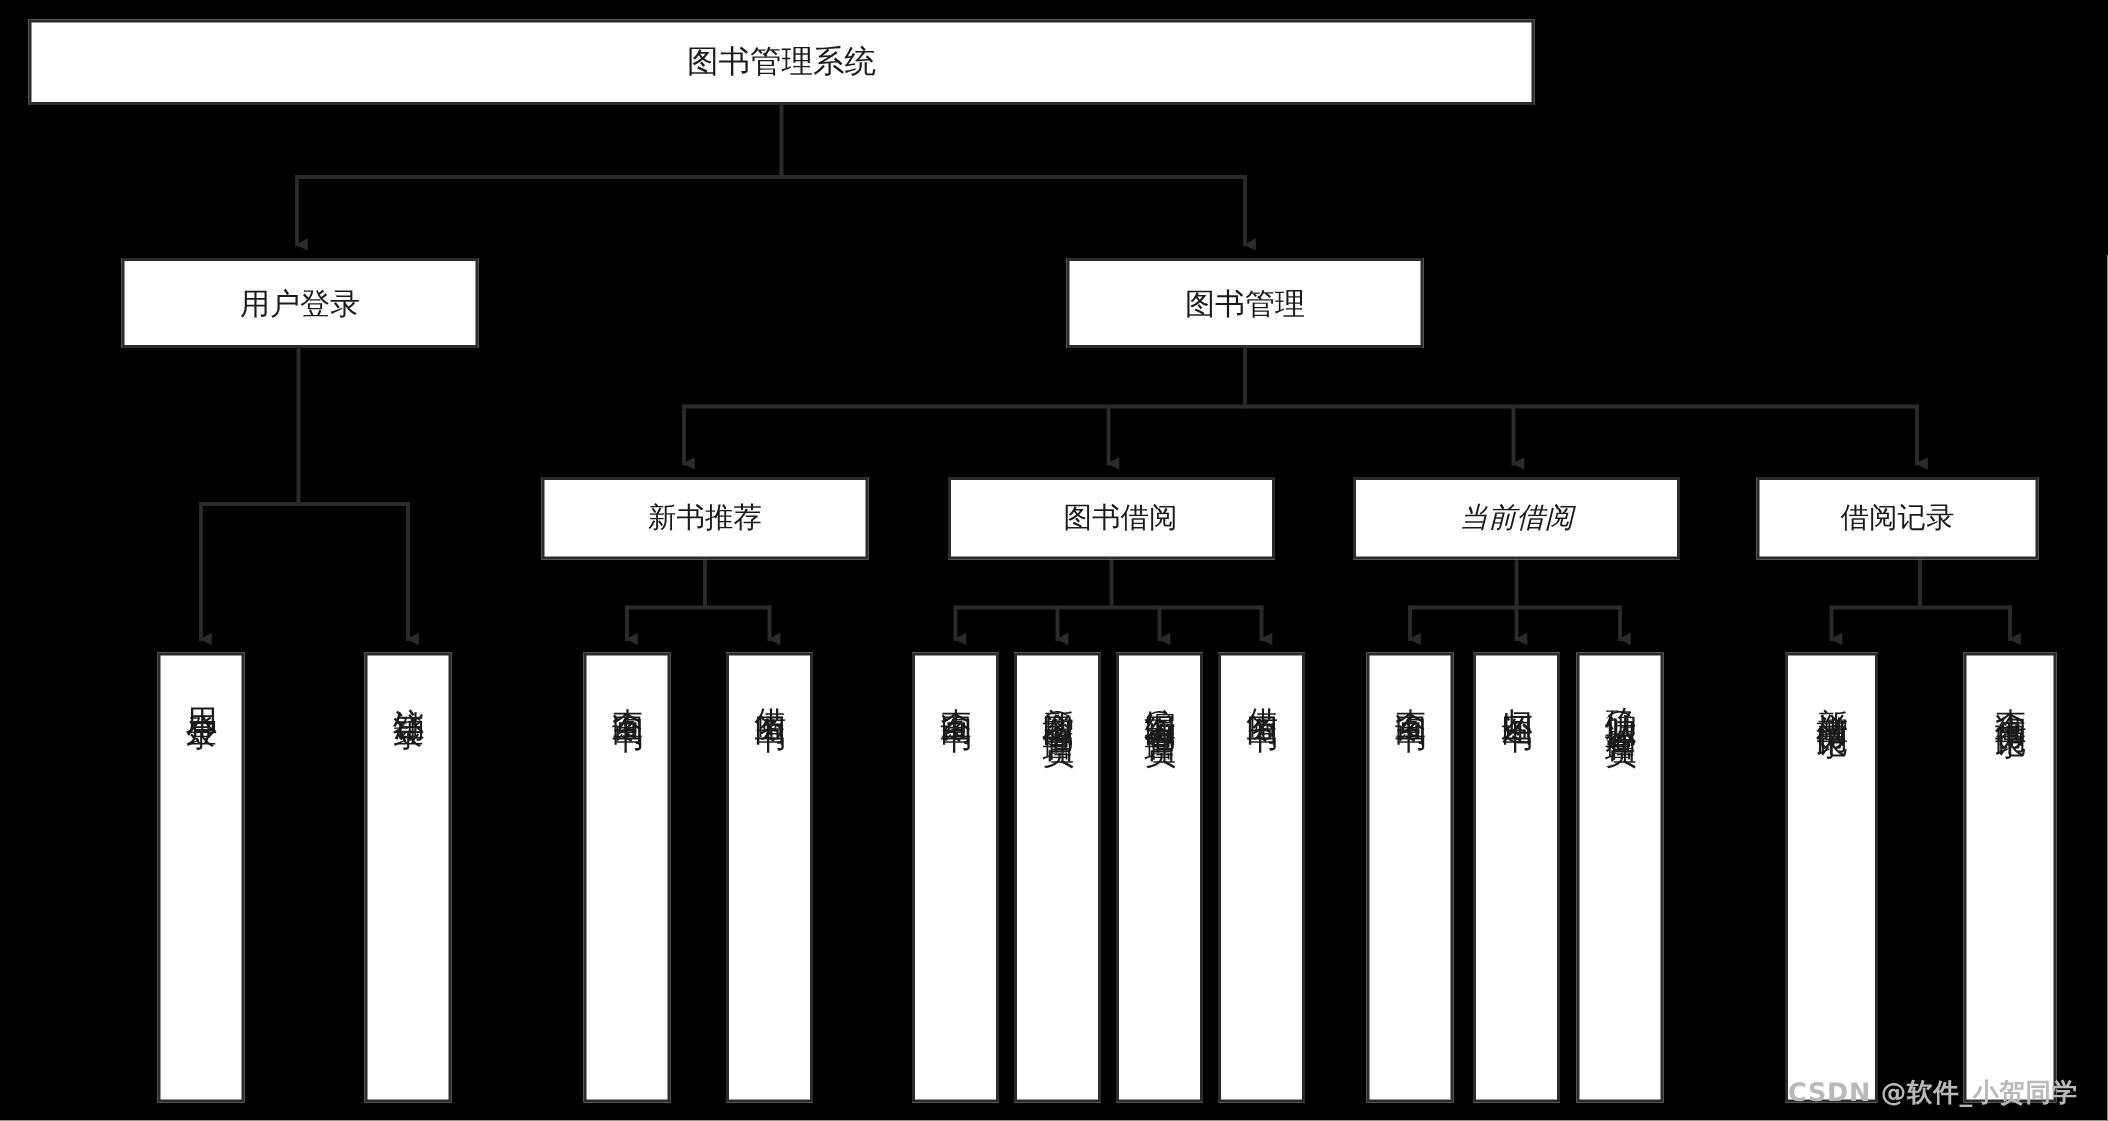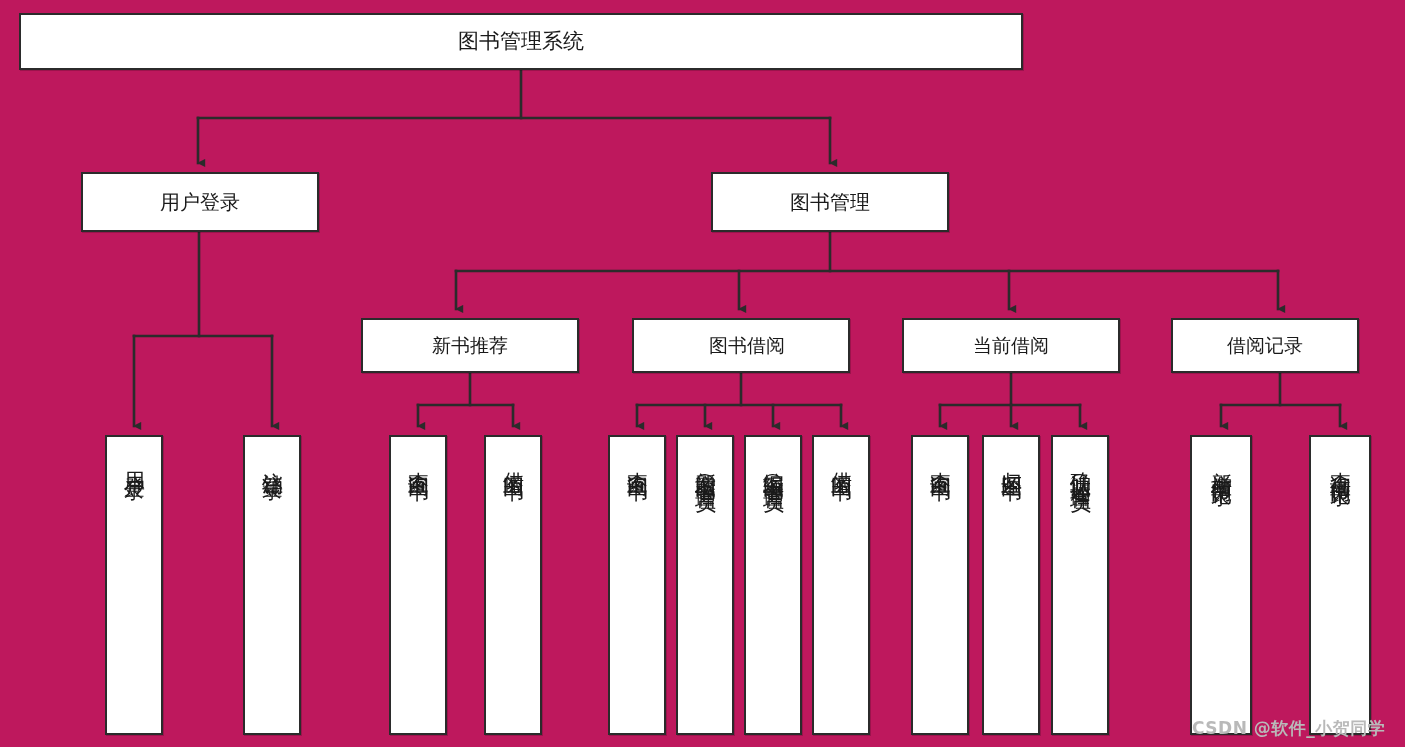--- a/index.html
+++ b/index.html
@@ -7,21 +7,21 @@
     padding: 0;
     background: #ffffff;
   }
   body {
     font-family: "DejaVu Sans", "Liberation Sans", sans-serif;
   }
   #canvas {
     position: relative;
     width: 1405px;
     height: 747px;
-    background: #be185d;
+    background: #000000;
     overflow: hidden;
   }
   #edges {
     position: absolute;
     left: 0;
     top: 0;
     width: 1405px;
     height: 747px;
     pointer-events: none;
   }
@@ -134,21 +134,21 @@
   <div class="node level2" style="left:361px; top:318px; width:218px; height:55px;">
     <span class="label">新书推荐</span>
   </div>
 
   <div class="node level1" style="left:711px; top:172px; width:238px; height:60px;">
     <span class="label">图书管理</span>
   </div>
   <div class="node level2" style="left:632px; top:318px; width:218px; height:55px;padding-left:12px;">
     <span class="label">图书借阅</span>
   </div>
-  <div class="node level2" style="left:902px; top:318px; width:218px; height:55px;">
+  <div class="node level2" style="left:902px; top:318px; width:218px; height:55px;font-style:italic;">
     <span class="label">当前借阅</span>
   </div>
   <div class="node level2" style="left:1171px; top:318px; width:188px; height:55px;">
     <span class="label">借阅记录</span>
   </div>
 
   <div class="node leaf" style="left:105px; top:435px; width:58px; height:300px;">
     <span class="label">用户登录</span>
   </div>
   <div class="node leaf" style="left:243px; top:435px; width:58px; height:300px;">

